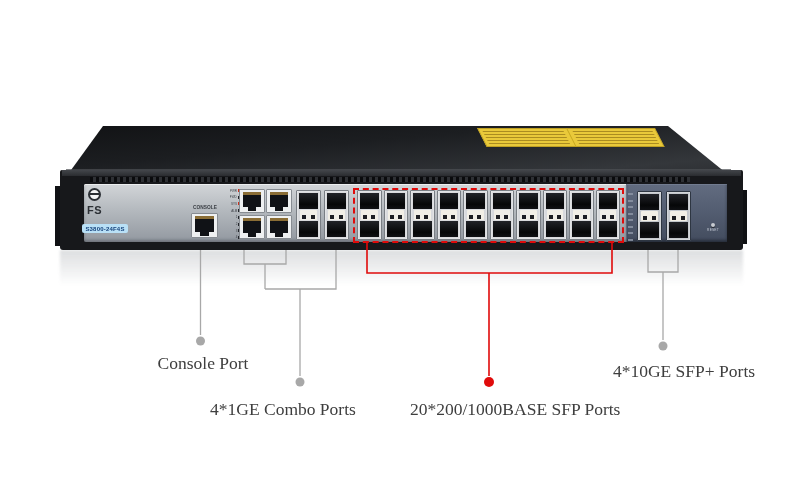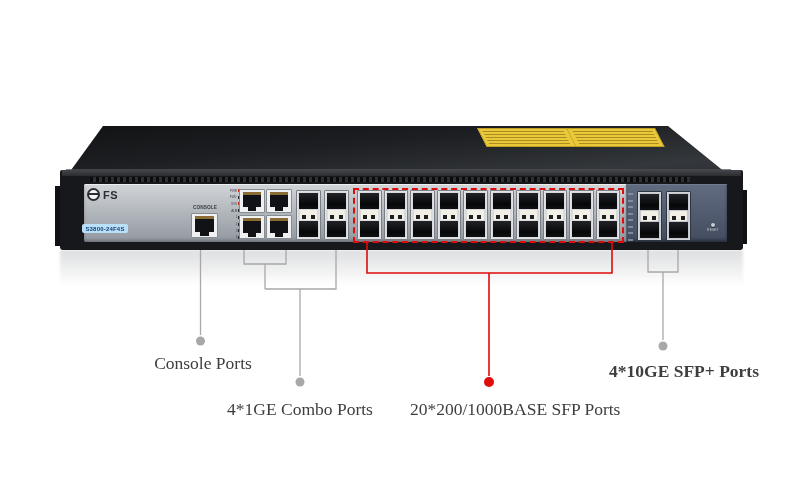--- a/index.html
+++ b/index.html
@@ -35,21 +35,21 @@
   .vent-row{left:90px;top:177px;width:600px;height:5px;z-index:5;background:#232528;
     background-image:repeating-linear-gradient(90deg,#0a0b0d 0 3px,#2e3034 3px 6px);}
   .panel-light{left:84px;top:184px;width:542px;height:58px;z-index:5;border-radius:2px 0 0 2px;
     background:linear-gradient(180deg,#d2d5d8 0%,#b4b9be 45%,#9298a0 100%);
     box-shadow:inset 0 1px 0 #eceeef,inset 0 -2px 3px rgba(40,44,50,.35);}
   .panel-dark{left:626px;top:184px;width:101px;height:58px;z-index:5;
     background:linear-gradient(180deg,#626c80 0%,#525c70 50%,#434c5e 100%);
     box-shadow:inset 1px 1px 0 rgba(150,160,180,.35),inset 0 -2px 3px rgba(10,14,22,.5);}
 
   
-  .fs-logo{left:87px;top:188px;z-index:6;display:flex;align-items:center;gap:3px;}
+  .fs-logo{left:87px;top:188px;z-index:6;display:flex;align-items:center;gap:3px;flex-direction:column;}
   .fs-logo .ring{width:9px;height:9px;border:2px solid #2b2f34;border-radius:50%;
     background:linear-gradient(180deg,#f4f5f6 0 3px,#2b2f34 3px 5px,#f4f5f6 5px);}
   .fs-logo .word{font-size:11px;font-weight:bold;color:#2b2f34;letter-spacing:.5px;}
   .model-tag{left:82px;top:224px;width:46px;height:9px;z-index:6;background:var(--model-tag-bg);
     border-radius:2px;display:flex;align-items:center;justify-content:center;}
   .model-tag span{font-size:6px;font-weight:bold;color:var(--model-tag-text);letter-spacing:.2px;}
   .console-label{left:188px;top:204px;width:34px;z-index:6;text-align:center;
     font-size:6px;font-weight:bold;color:#3a3e44;transform:scale(.8);transform-origin:center;}
   .reset-wrap{left:700px;top:223px;width:26px;z-index:6;text-align:center;}
   .reset-screw{width:4px;height:4px;border-radius:50%;background:#c8ccd2;margin:0 auto 1px;
@@ -102,23 +102,23 @@
   
   .callout-svg{left:0;top:0;width:800px;height:492px;z-index:9;pointer-events:none;}
   .callout-svg path{fill:none;}
   .gray-line{stroke:var(--callout-gray);stroke-width:1.3;}
   .red-line{stroke:var(--accent-red);stroke-width:1.6;}
   .gray-dot{fill:var(--callout-gray);}
   .red-dot{fill:var(--accent-red);}
   .callout-label{z-index:10;font-family:"Liberation Serif",serif;font-size:17.5px;
     color:var(--label-text);white-space:nowrap;}
   .lbl-console{left:128px;top:353px;width:150px;text-align:center;}
-  .lbl-combo{left:210px;top:399px;width:180px;text-align:center;}
+  .lbl-combo{left:210px;top:399px;width:180px;}
   .lbl-sfp20{left:410px;top:399px;}
-  .lbl-sfpplus{left:603px;top:361px;width:162px;text-align:center;font-weight:bold;}
+  .lbl-sfpplus{left:603px;top:361px;width:162px;text-align:center;}
 </style>
 </head>
 <body>
 
 <div class="stage">
 
   <div class="abs reflection"></div>
   <div class="abs top-face"></div>
   <div class="abs sticker">
     <div class="half"></div>
@@ -328,17 +328,17 @@
     <path class="gray-line" d="M200.5 250 V335"></path>
     <circle class="gray-dot" cx="200.5" cy="341" r="4.5"></circle>
     <path class="gray-line" d="M244 250 V264 H286 V250 M265 264 V289 M265 289 H336 V250 M300 289 V376"></path>
     <circle class="gray-dot" cx="300" cy="382" r="4.5"></circle>
     <path class="red-line" d="M367 243 V273 H612 V243 M489 273 V376"></path>
     <circle class="red-dot" cx="489" cy="382" r="5"></circle>
     <path class="gray-line" d="M648 250 V272 H678 V250 M663 272 V340"></path>
     <circle class="gray-dot" cx="663" cy="346" r="4.5"></circle>
   </svg>
 
-  <div class="abs callout-label lbl-console">Console Ports</div>
+  <div class="abs callout-label lbl-console">Console Port</div>
   <div class="abs callout-label lbl-combo">4*1GE Combo Ports</div>
   <div class="abs callout-label lbl-sfp20">20*200/1000BASE SFP Ports</div>
   <div class="abs callout-label lbl-sfpplus">4*10GE SFP+ Ports</div>
 </div>
 
 </body></html>

